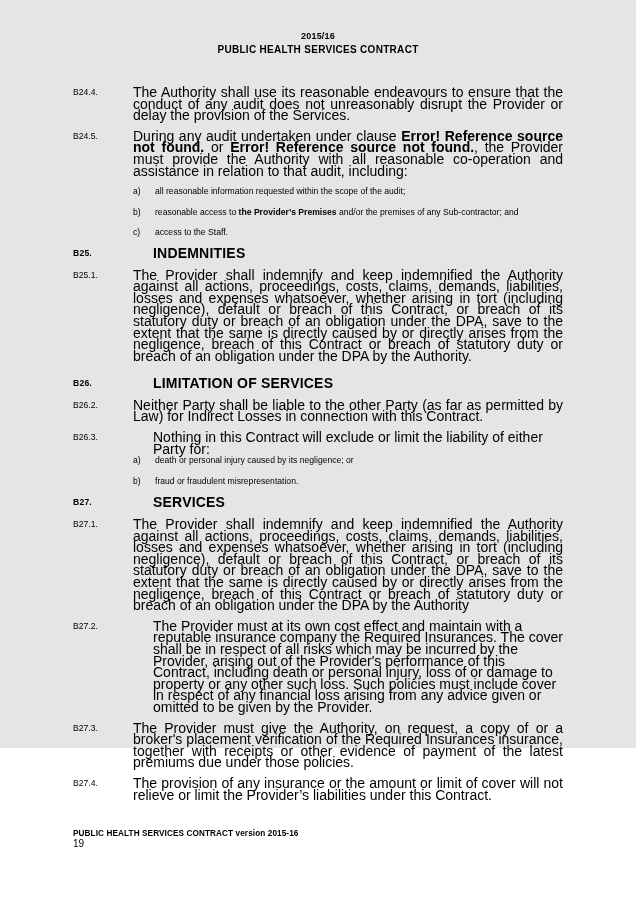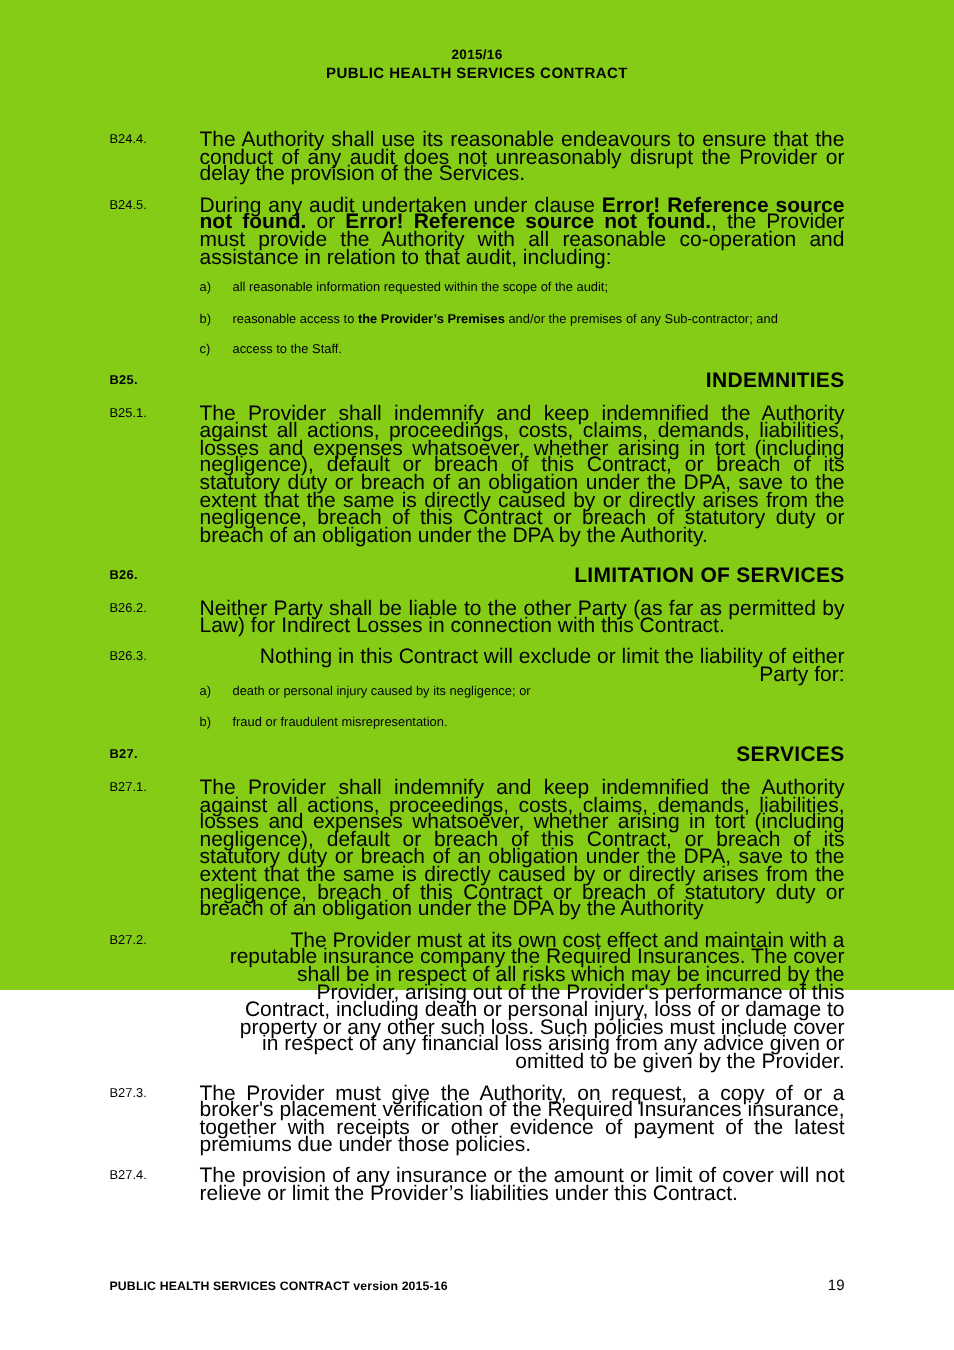--- a/index.html
+++ b/index.html
@@ -12,22 +12,22 @@
     height: 900px;
     font-family: "Liberation Sans", sans-serif;
     color: #000000;
     position: relative;
     overflow: hidden;
   }
   .page {
     position: absolute;
     top: 0; left: 0;
     width: 636px;
-    height: 660px;
-    background: #84cc16;
+    height: 748px;
+    background: #e5e5e5;
   }
   .doc-header {
     position: absolute;
     top: 30px;
     left: 60px;
     width: 516px;
     text-align: center;
   }
   .doc-header .line1 {
     font-size: 9px;
@@ -58,21 +58,21 @@
     flex: 0 0 60px;
     font-size: 8.6px;
     line-height: 11.6px;
   }
   .clause-body {
     flex: 1 1 auto;
     font-size: 14px;
     line-height: 11.6px;
     text-align: justify;
   }
-  .clause-body.left { text-align: right; padding-left: 20px; }
+  .clause-body.left { text-align: left; padding-left: 20px; }
   .heading .clause-num,
   .heading .clause-body {
     font-weight: bold;
     letter-spacing: 0.2px;
   }
   .heading { margin-bottom: 10px; }
   .subitem {
     display: flex;
     align-items: flex-start;
     margin-bottom: 9px;
@@ -95,24 +95,25 @@
     margin-left: 60px;
   }
   .sublist.nogap { margin-top: 0; }
   .sublist.nogap .subitem:first-child { margin-bottom: 9px; }
   .sublist .subitem:last-child { margin-bottom: 0; }
   b, .bold { font-weight: bold; }
   .doc-footer {
     position: absolute;
     left: 73px;
     right: 73px;
-    top: 852px;
+    top: 829px;
     display: flex;
     align-items: baseline;
     justify-content: space-between;
+    flex-direction: column;
   }
   .footer-left {
     font-size: 8.2px;
     font-weight: bold;
     letter-spacing: 0.1px;
   }
   .footer-right {
     font-size: 10px;
     font-weight: normal;
   }

